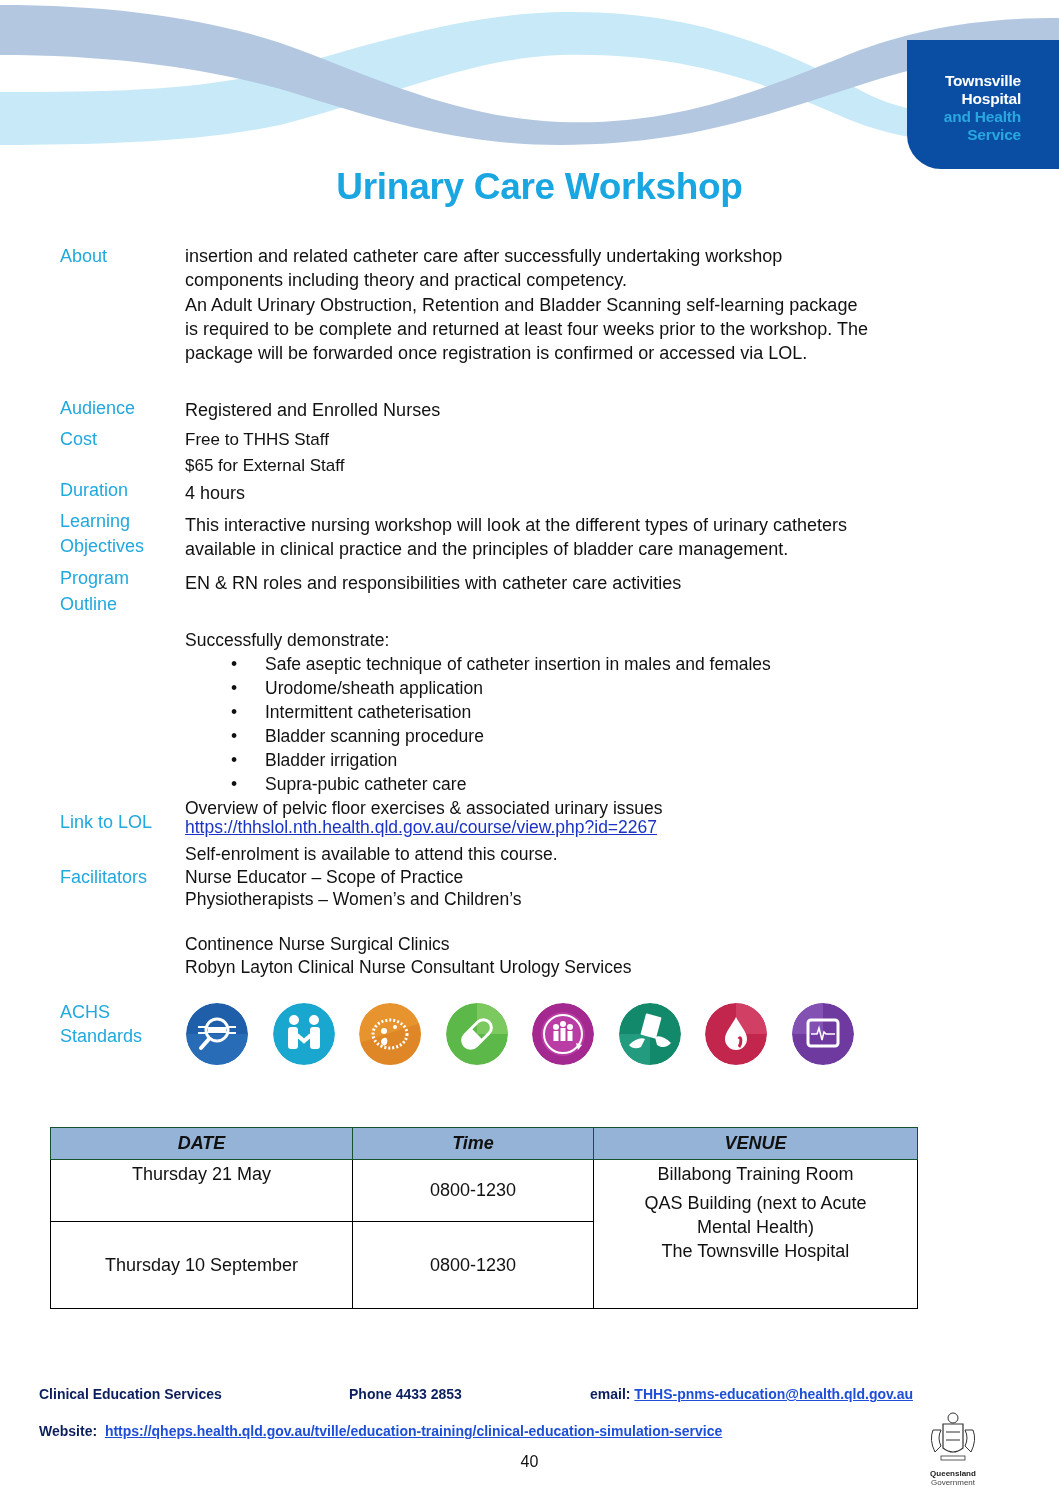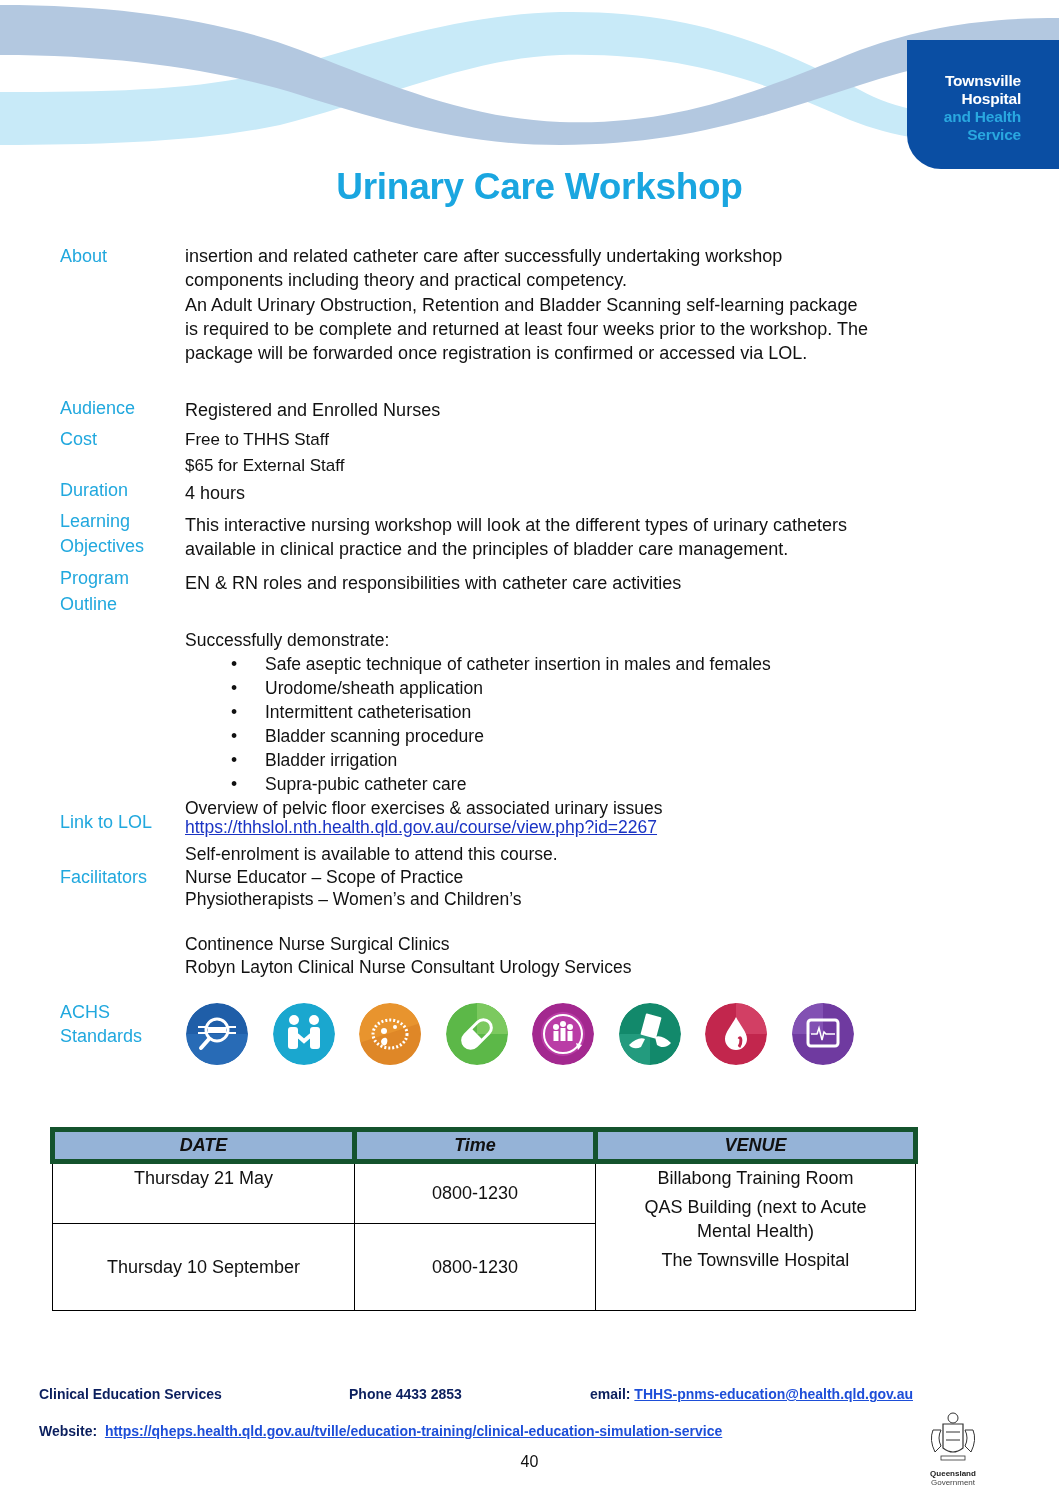--- a/index.html
+++ b/index.html
@@ -20,21 +20,21 @@
   ul.bullets li { position: relative; padding-left: 80px; }
   ul.bullets li::before { content: "•"; position: absolute; left: 46px; top: 0; }
 
   a.link { color: #1a33c4; text-decoration: underline; }
 
   .icons { position: absolute; left: 186px; top: 1003px; display: flex; gap: 0; }
   .icon { width: 62px; height: 62px; border-radius: 50%; margin-right: 24.5px; position: relative; overflow: hidden; display: flex; align-items: center; justify-content: center; }
   .icon svg { width: 62px; height: 62px; }
 
   table.sched { position: absolute; left: 50px; top: 1127px; width: 868px; border-collapse: collapse; font-size: 18px; }
-  table.sched th { background: #95b3d7; font-style: italic; font-weight: bold; height: 32px; border: 5px solid #14532d; text-align: center; }
+  table.sched th { background: #95b3d7; font-style: italic; font-weight: bold; height: 32px; border: 1px solid #14532d; text-align: center; }
   table.sched td { border: 1px solid #000; text-align: center; vertical-align: top; }
 
   .footer-row { position: absolute; font-weight: bold; font-size: 14px; color: #0b1f5e; }
   .footer-row a { color: #1d4ed8; text-decoration: underline; }
   .pagenum { position: absolute; left: 0; width: 1059px; top: 1453px; text-align: center; font-size: 16px; color: #111; }
   .qld { position: absolute; left: 923px; top: 1410px; width: 60px; text-align: center; }
   .qld .t1 { font-size: 8px; font-weight: bold; color: #222; }
   .qld .t2 { font-size: 8px; color: #444; }
 </style>
 </head>
@@ -214,21 +214,21 @@
       <th style="width:241px">Time</th>
       <th>VENUE</th>
     </tr>
   </thead>
   <tbody>
     <tr style="height:62px">
       <td style="padding-top:4px">Thursday 21 May</td>
       <td style="vertical-align:middle">0800-1230</td>
       <td rowspan="2" style="padding:2px 40px 0; line-height:24px">
         <div style="margin-bottom:5px">Billabong Training Room</div>
-        <div style="margin-bottom:5px">QAS Building (next to Acute Mental Health)</div>
+        <div style="">QAS Building (next to Acute Mental Health)</div>
         <div>The Townsville Hospital</div>
       </td>
     </tr>
     <tr style="height:87px">
       <td style="vertical-align:middle">Thursday 10 September</td>
       <td style="vertical-align:middle">0800-1230</td>
     </tr>
   </tbody>
 </table>
 

